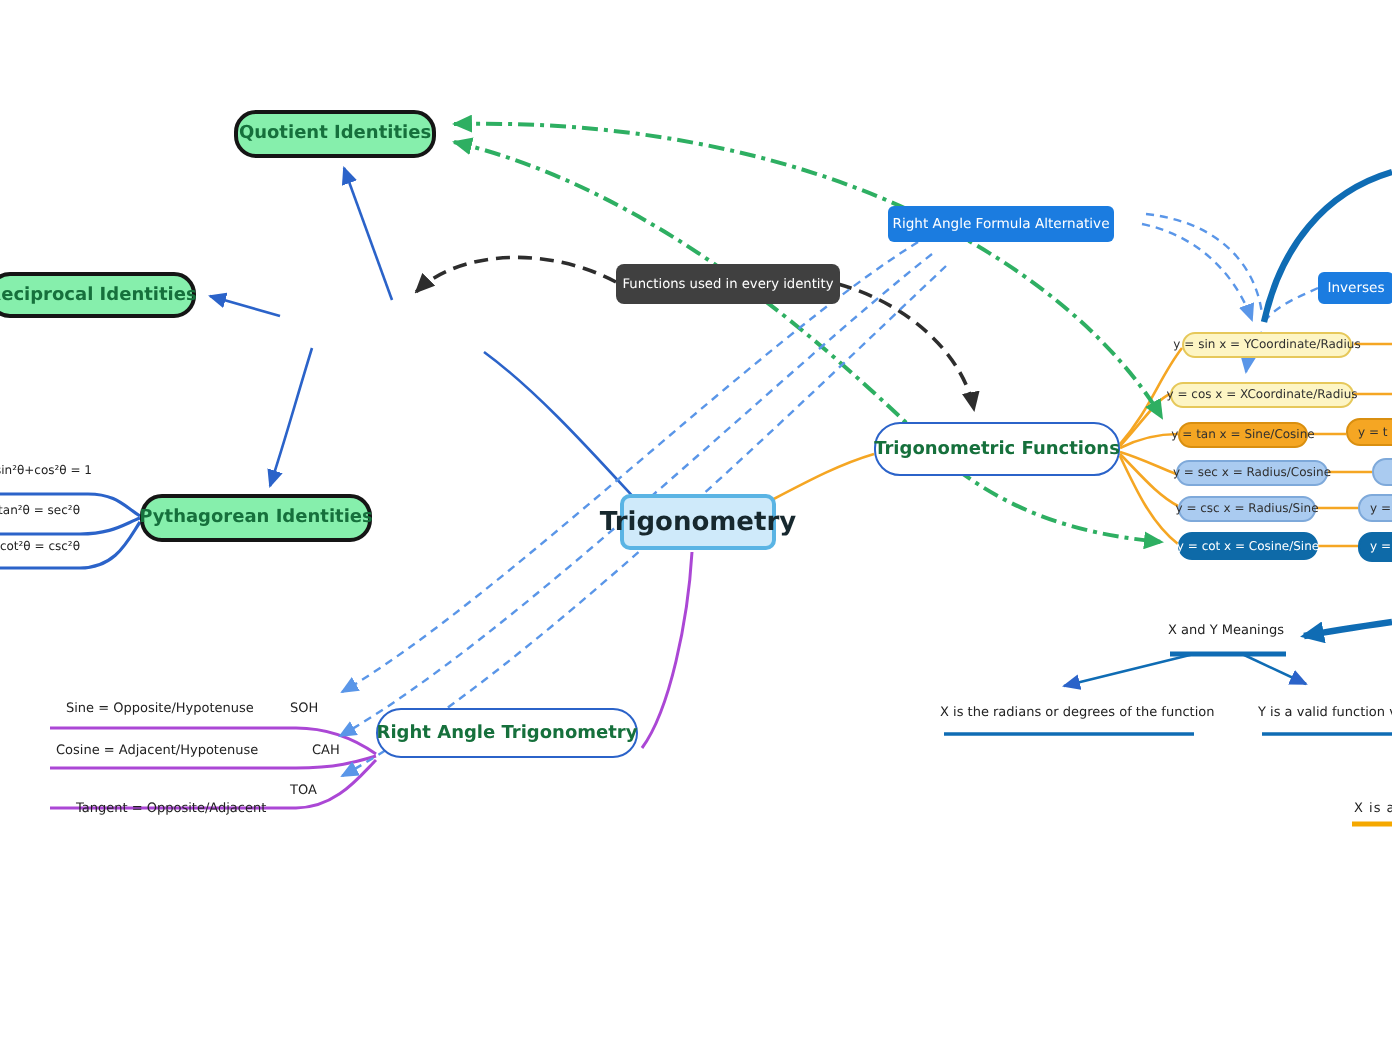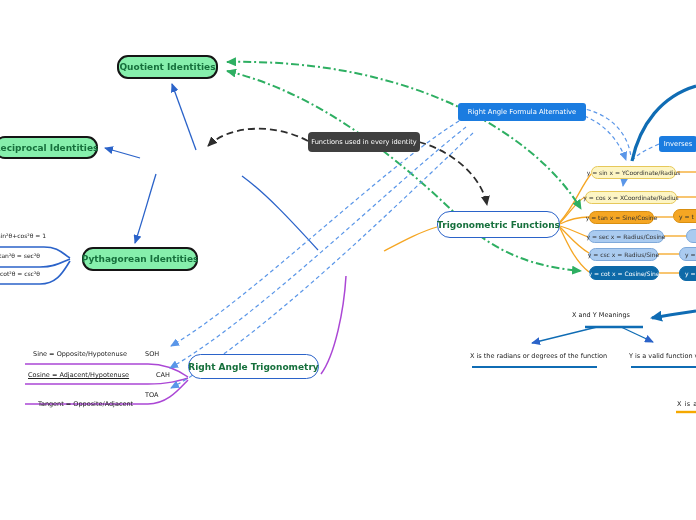--- a/index.html
+++ b/index.html
@@ -15,21 +15,21 @@
   .tag-black{background:#404040;border-radius:4px;color:#fff;font-size:6.6px;}
   .tag-blue{background:#1b7ce0;border-radius:3px;color:#fff;font-size:6.8px;}
   .formula{border-radius:7px;font-size:6px;color:#303030;}
   .f-yellow{background:#fdf5c4;border:1px solid #e6c85a;}
   .f-amber{background:#f5a623;border:1px solid #d98f10;}
   .f-lblue{background:#aacbf0;border:1px solid #7ea9da;}
   .f-dblue{background:#0e6aa8;border:1px solid #0e6aa8;color:#fff;}
   .cut{justify-content:flex-start;padding-left:5px;}
   .smalltext{position:absolute;z-index:2;font-size:6.5px;color:#222;white-space:nowrap;}
   .right-align{text-align:right;}
-  .center{text-align:left;justify-content:center;}
+  .center{text-align:center;justify-content:center;}
 </style>
 </head>
 <body>
 
 <div id="canvas">
 
   <svg class="wires" width="696" height="520" viewBox="0 0 696 520">
     <defs>
       <marker id="mB" markerUnits="userSpaceOnUse" markerWidth="9" markerHeight="8" refX="8" refY="4" orient="auto">
           <path d="M0,0 L9,4 L0,8 Z" fill="#2b63c9"></path>
@@ -121,33 +121,36 @@
     </g>
     <path d="M676,412 H696" stroke="#f5a800" stroke-width="2.4" fill="none"></path>
   </svg>
 
   <div class="node pill-black" style="left:117px;top:55px;width:101px;height:24px;">
       <span>Quotient Identities</span>
     </div>
   <div class="node pill-black" style="left:-6px;top:136px;width:104px;height:23px;">
       <span>Reciprocal Identities</span>
     </div>
-  <div class="node pill-black" style="left:82px;top:247px;width:116px;height:24px;">
+  <div class="node pill-black" style="left:70px;top:247px;width:116px;height:24px;">
       <span>Pythagorean Identities</span>
     </div>
 
   <div class="smalltext right-align" style="left:-34px;top:232px;width:80px;font-size:6px;"><span>sin²θ+cos²θ = 1</span></div>
   <div class="smalltext right-align" style="left:-34px;top:252px;width:74px;font-size:6px;"><span>+ tan²θ = sec²θ</span></div>
   <div class="smalltext right-align" style="left:-34px;top:270px;width:74px;font-size:6px;"><span>+ cot²θ = csc²θ</span></div>
 
   <div class="node tag-black" style="left:308px;top:132px;width:112px;height:20px;">
       <span>Functions used in every identity</span>
     </div>
-
-  <div class="node tag-blue" style="left:458px;top:103px;width:128px;height:18px;">
+  <div class="node main-topic" style="left:310px;top:247px;width:78px;height:28px;">
+      <span>Trigonometry</span>
+    </div>
+
+  <div class="node tag-blue" style="left:444px;top:103px;width:113px;height:18px;">
       <span>Right Angle Formula Alternative</span>
     </div>
   <div class="node tag-blue" style="left:659px;top:136px;width:38px;height:16px;">
       <span>Inverses</span>
     </div>
   <div class="node pill-blue" style="left:437px;top:211px;width:123px;height:27px;">
       <span>Trigonometric Functions</span>
     </div>
 
   <div class="node formula f-yellow" style="left:591px;top:166px;width:85px;height:13px;">
@@ -181,21 +184,21 @@
   <div class="node formula f-dblue cut" style="left:679px;top:266px;width:40px;height:15px;">
       <span>y =</span>
     </div>
 
   <div class="node pill-blue" style="left:188px;top:354px;width:131px;height:25px;">
       <span>Right Angle Trigonometry</span>
     </div>
 
   <div class="smalltext" style="left:33px;top:350px;"><span>Sine = Opposite/Hypotenuse</span></div>
   <div class="smalltext" style="left:145px;top:350px;"><span>SOH</span></div>
-  <div class="smalltext" style="left:28px;top:371px;text-decoration:underline;"><span>Cosine = Adjacent/Hypotenuse</span></div>
+  <div class="smalltext" style="left:28px;top:371px;"><span>Cosine = Adjacent/Hypotenuse</span></div>
   <div class="smalltext" style="left:156px;top:371px;"><span>CAH</span></div>
   <div class="smalltext" style="left:38px;top:400px;"><span>Tangent = Opposite/Adjacent</span></div>
   <div class="smalltext" style="left:145px;top:391px;"><span>TOA</span></div>
 
   <div class="smalltext center" style="left:572px;top:311px;width:82px;"><span>X and Y Meanings</span></div>
   <div class="smalltext center" style="left:470px;top:352px;width:130px;"><span>X is the radians or degrees of the function</span></div>
   <div class="smalltext" style="left:629px;top:352px;width:120px;"><span>Y is a valid function va</span></div>
   <div class="smalltext" style="left:677px;top:400px;width:40px;letter-spacing:0.5px;"><span>X is a</span></div>
 
 </div>

